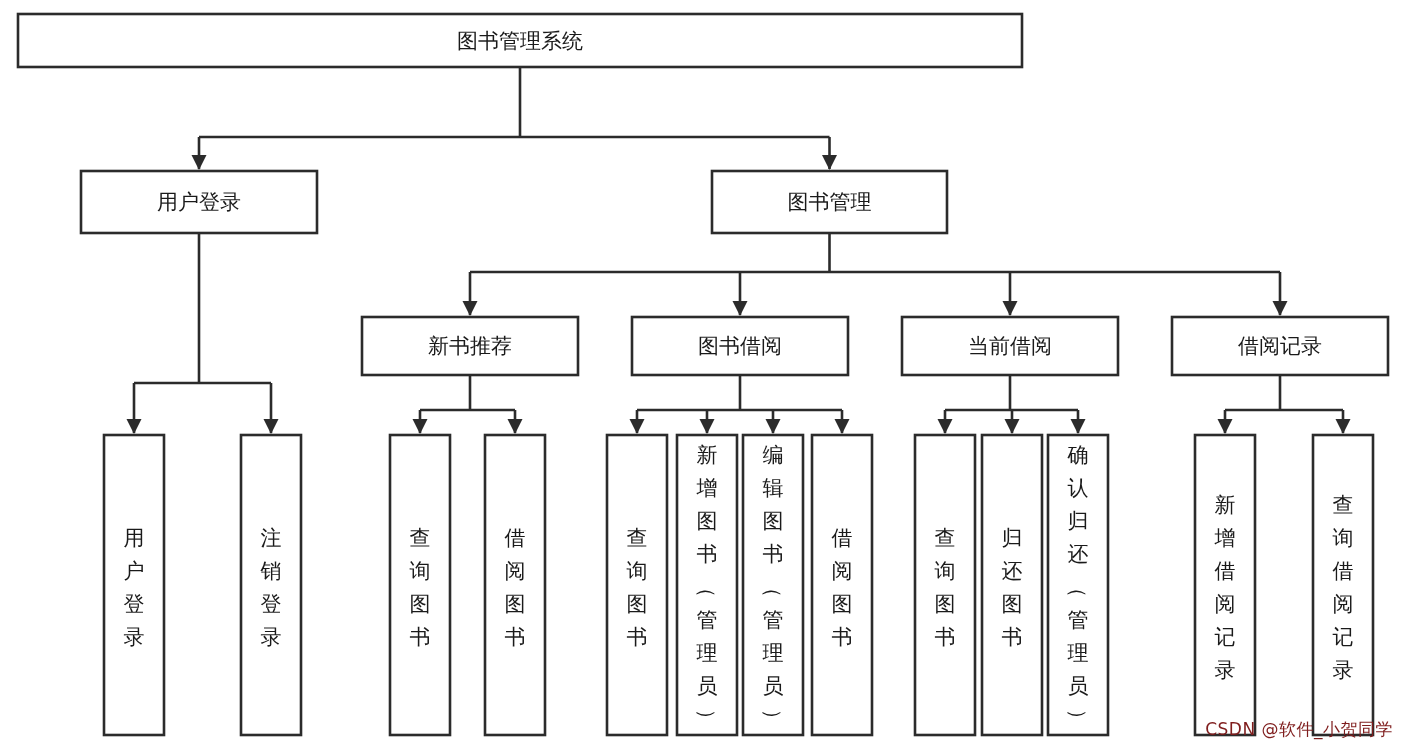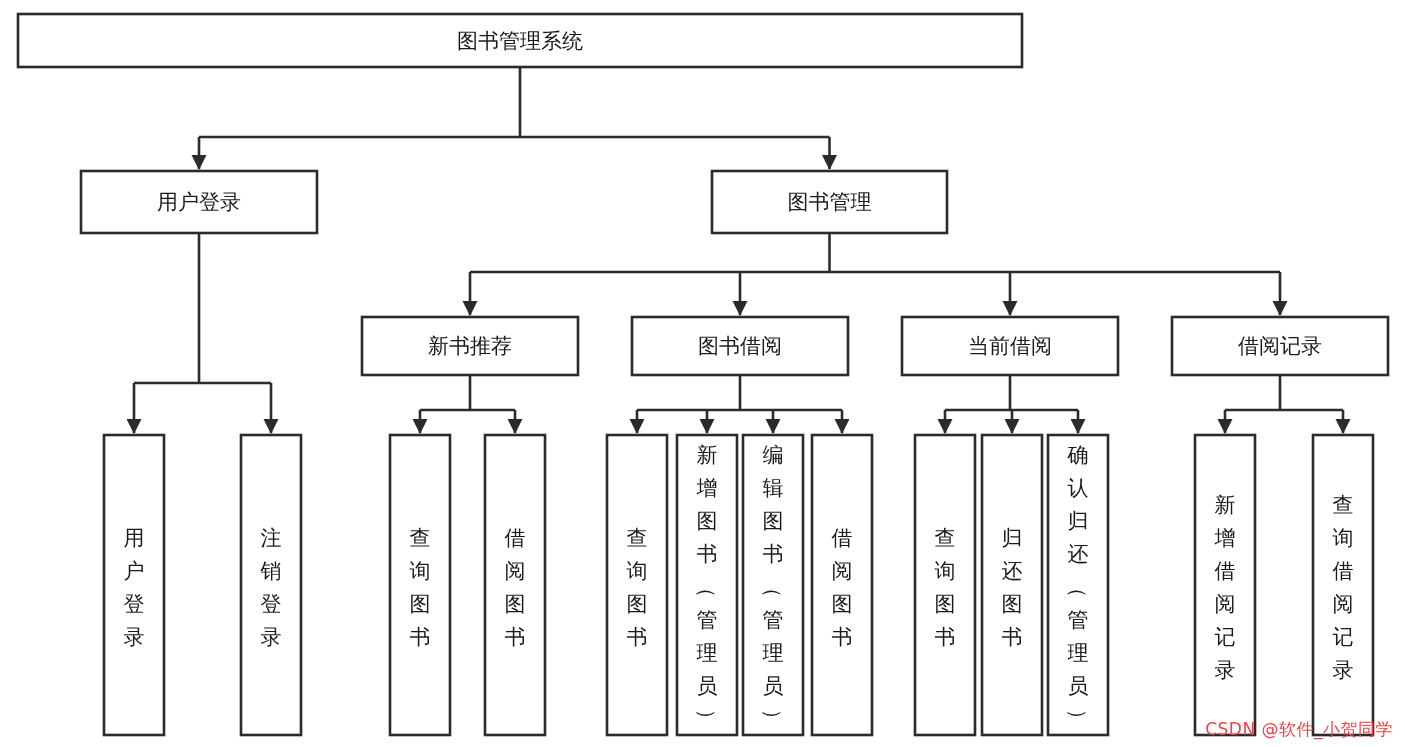--- a/index.html
+++ b/index.html
@@ -52,21 +52,21 @@
     font-size: 21px;
     fill: #1a1a1a;
     text-anchor: middle;
   }
   .watermark {
     position: absolute;
     right: 12px;
     bottom: 6px;
     font-family: "DejaVu Sans", "Liberation Sans", sans-serif;
     font-size: 17px;
-    color: #ef4444;
+    color: #7f1d1d;
     white-space: nowrap;
     letter-spacing: 0.5px;
   }
 </style>
 </head>
 <body>
 
 <div id="diagram-root">
 
   <svg class="flow" viewBox="0 0 1405 747" xmlns="http://www.w3.org/2000/svg">

